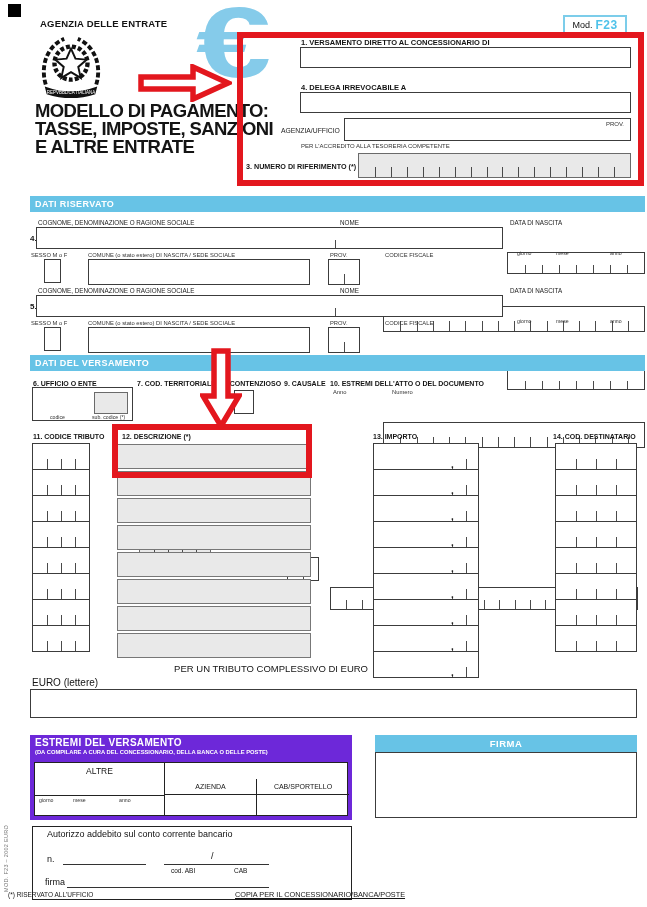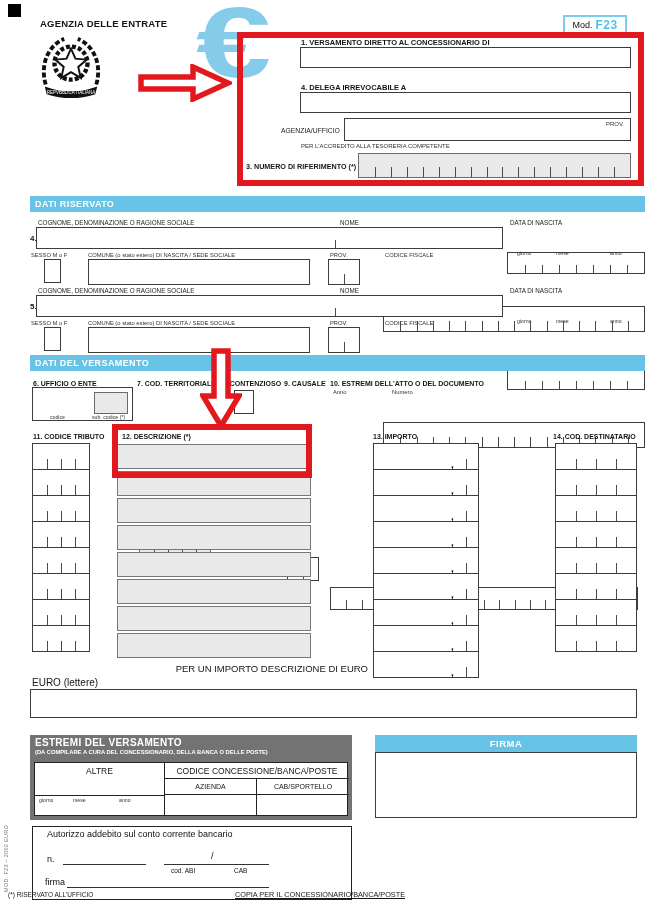--- a/index.html
+++ b/index.html
@@ -32,21 +32,21 @@
   
   .red-rect{position:absolute;border:6px solid #e3171e;z-index:6;}
   .ann-svg{position:absolute;z-index:7;}
   
   .col{position:absolute;}
   .cellbox{position:relative;height:27px;border:1px solid #3c3c3c;background:#fff;margin-top:-1px;}
   .cellbox:first-child{margin-top:0;}
   .cellgray{position:relative;height:25px;margin-bottom:2px;border:1px solid #777;background:#e9e9e9;}
   .comma{position:absolute;left:74%;bottom:0px;font-size:10px;font-weight:bold;color:#222;line-height:8px;}
   
-  .est-wrap{position:absolute;left:30px;top:735px;width:322px;height:85px;background:#737373;}
+  .est-wrap{position:absolute;left:30px;top:735px;width:322px;height:85px;background:#6d28d9;}
   .est-title{position:absolute;left:5px;top:2px;color:#fff;font-weight:bold;font-size:10px;letter-spacing:.3px;}
   .est-sub{position:absolute;left:5px;top:14px;color:#fff;font-weight:bold;font-size:5.8px;}
   .est-table{position:absolute;left:4px;top:27px;width:314px;height:54px;background:#fff;border:1px solid #222;}
   .est-cell{position:absolute;border-color:#222;font-size:8.5px;text-align:center;}
   .firma-head{position:absolute;left:375px;top:735px;width:262px;height:17px;background:#67c3e6;color:#fff;
               font-weight:bold;font-size:9.5px;text-align:center;line-height:17px;letter-spacing:.5px;}
   .firma-body{position:absolute;left:375px;top:752px;width:262px;height:66px;border:1px solid #3c3c3c;background:#fff;}
   
   .auth-box{position:absolute;left:32px;top:826px;width:320px;height:74px;border:1.5px solid #222;background:#fff;}
   .auth-box .t{position:absolute;font-size:9px;color:#111;white-space:nowrap;}
@@ -69,20 +69,25 @@
     <circle cx="36" cy="30" r="17" fill="none" stroke="#111" stroke-width="4.5" stroke-dasharray="4 2.2"></circle>
     <polygon points="36,15 40.6,25.4 52,26.4 43.5,33.9 46,45.2 36,39.3 26,45.2 28.5,33.9 20,26.4 31.4,25.4" fill="#fff" stroke="#111" stroke-width="2"></polygon>
     <path d="M10,52 C4,32 12,12 29,5" fill="none" stroke="#111" stroke-width="4" stroke-dasharray="5 2.5"></path>
     <path d="M62,52 C68,32 60,12 43,5" fill="none" stroke="#111" stroke-width="4" stroke-dasharray="5 2.5"></path>
     <path d="M9,54 Q36,64 63,54 L61,62 Q36,70 11,62 Z" fill="#111"></path>
     <text x="36" y="61.5" font-size="4.6" fill="#fff" text-anchor="middle" font-family="Liberation Sans,sans-serif">REPVBBLICA ITALIANA</text>
   </svg>
 
   <div class="euro">€</div>
 
+  <div class="ftitle">
+    <div>MODELLO DI PAGAMENTO:</div>
+    <div>TASSE, IMPOSTE, SANZIONI</div>
+    <div>E ALTRE ENTRATE</div>
+  </div>
 
   <div class="mod-badge">
     <span class="m">Mod.</span>
     <span class="f">F23</span>
   </div>
 
   <div class="nlbl" style="left:301px;top:38px;font-size:7.5px;">1. VERSAMENTO DIRETTO AL CONCESSIONARIO DI</div>
   <div class="box" style="left:300px;top:47px;width:331px;height:21px;"></div>
 
   <div class="nlbl" style="left:301px;top:83px;font-size:7.5px;">4. DELEGA IRREVOCABILE A</div>
@@ -406,31 +411,30 @@
       </div>
     <div class="cellbox" data-ticks="3">
         <i style="left: 25%;"></i>
         <i style="left: 50%;"></i>
         <i style="left: 75%;"></i>
       </div>
   </div>
 
   <div class="red-rect" style="left:112px;top:424px;width:200px;height:54px;"></div>
 
-  <div class="abs" style="left:140px;top:663px;width:228px;text-align:right;font-size:9.5px;">PER UN IMPORTO DESCRIZIONE DI EURO</div>
+  <div class="abs" style="left:140px;top:663px;width:228px;text-align:right;font-size:9.5px;">PER UN TRIBUTO COMPLESSIVO DI EURO</div>
 
   <div class="abs" style="left:32px;top:677px;font-size:10px;">EURO (lettere)</div>
   <div class="box" style="left:30px;top:689px;width:607px;height:29px;"></div>
 
   <div class="est-wrap">
     <div class="est-title">ESTREMI DEL VERSAMENTO</div>
     <div class="est-sub">(DA COMPILARE A CURA DEL CONCESSIONARIO, DELLA BANCA O DELLE POSTE)</div>
     <div class="est-table">
       <div class="est-cell" style="left:0;top:0;width:130px;height:32px;border-right:1px solid #222;line-height:16px;">ALTRE</div>
-      <div class="est-cell" style="left:130px;top:0;width:184px;height:16px;border-bottom:1px solid #222;line-height:16px;">CODICE CONCESSIONE/BANCA/POSTE</div>
       <div class="est-cell" style="left:130px;top:16px;width:92px;height:16px;border-bottom:1px solid #222;border-right:1px solid #222;font-size:7px;line-height:16px;">AZIENDA</div>
       <div class="est-cell" style="left:222px;top:16px;width:92px;height:16px;border-bottom:1px solid #222;font-size:7px;line-height:16px;">CAB/SPORTELLO</div>
       <div class="est-cell" style="left:0;top:32px;width:130px;height:21px;border-top:1px solid #222;border-right:1px solid #222;">
         <span class="tlbl" style="left:4px;top:1px;">giorno</span>
         <span class="tlbl" style="left:38px;top:1px;">mese</span>
         <span class="tlbl" style="left:84px;top:1px;">anno</span>
         <span class="abs" style="left:0;top:0;width:100%;height:100%;" data-ticks="7"><i style="left: 12.5%;"></i><i style="left: 25%;"></i><i style="left: 37.5%;"></i><i style="left: 50%;"></i><i style="left: 62.5%;"></i><i style="left: 75%;"></i><i style="left: 87.5%;"></i></span>
       </div>
       <div class="est-cell" style="left:130px;top:32px;width:92px;height:21px;border-right:1px solid #222;"></div>
       <div class="est-cell" style="left:222px;top:32px;width:92px;height:21px;"></div>

